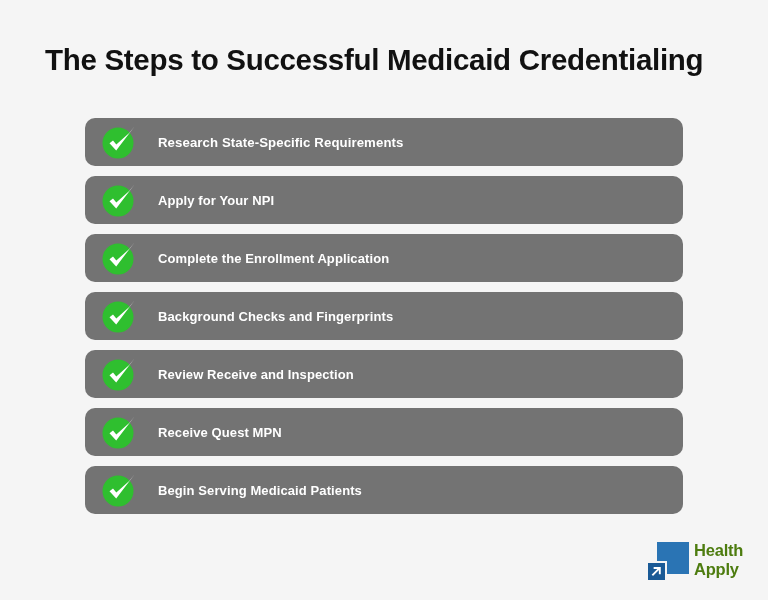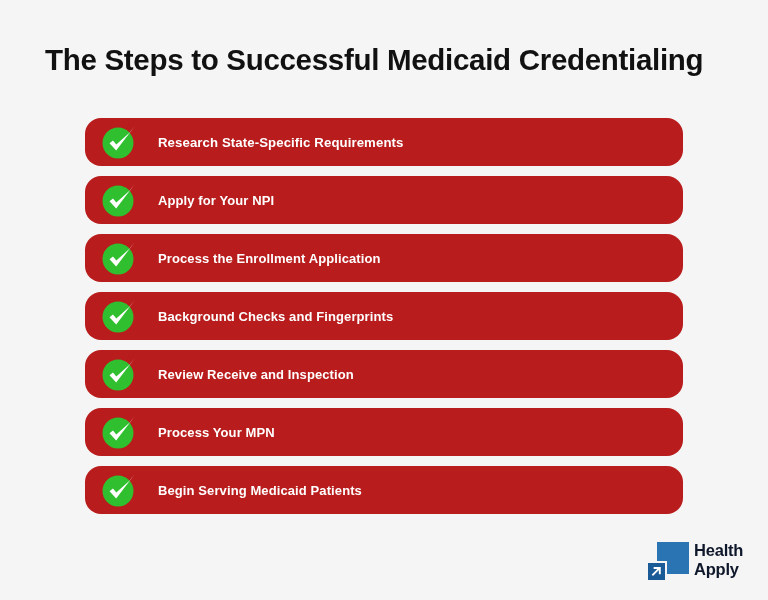--- a/index.html
+++ b/index.html
@@ -40,22 +40,22 @@
     position: absolute;
     left: 85px;
     top: 118px;
     width: 598px;
   }
 
   .step-row {
     position: relative;
     width: 598px;
     height: 48px;
-    background: #b91c1c;
-    border-radius: 16px;
+    background: #737373;
+    border-radius: 10px;
     margin-bottom: 10px;
     display: flex;
     align-items: center;
   }
   .step-row:last-child { margin-bottom: 16px; }
 
   
   .check-badge {
     position: absolute;
     left: 17px;
@@ -123,21 +123,21 @@
     top: 21px;
     width: 17px;
     height: 17px;
   }
   .logo-text {
     position: absolute;
     left: 48px;
     top: 1px;
     font-size: 16.5px;
     font-weight: bold;
-    color: #0f172a;
+    color: #4d7c0f;
     line-height: 1.18;
     letter-spacing: -0.2px;
   }
   .logo-text div { display: block; }
 </style>
 </head>
 <body>
 
 <div id="infographic">
 
@@ -165,21 +165,21 @@
       <span class="step-label">Apply for Your NPI</span>
     </div>
 
     <div class="step-row">
       <span class="check-badge">
         <svg width="34" height="34" viewBox="0 0 34 34" xmlns="http://www.w3.org/2000/svg">
           <circle cx="16" cy="18" r="15.5" fill="#2fbf2f"></circle>
           <path d="M7.5 18.2 L14.2 25.4 L32.5 1.5 L27.2 8.0 L14.3 19.6 L11.0 15.4 Z" fill="#ffffff"></path>
         </svg>
       </span>
-      <span class="step-label">Process the Enrollment Application</span>
+      <span class="step-label">Complete the Enrollment Application</span>
     </div>
 
     <div class="step-row">
       <span class="check-badge">
         <svg width="34" height="34" viewBox="0 0 34 34" xmlns="http://www.w3.org/2000/svg">
           <circle cx="16" cy="18" r="15.5" fill="#2fbf2f"></circle>
           <path d="M7.5 18.2 L14.2 25.4 L32.5 1.5 L27.2 8.0 L14.3 19.6 L11.0 15.4 Z" fill="#ffffff"></path>
         </svg>
       </span>
       <span class="step-label">Background Checks and Fingerprints</span>
@@ -195,21 +195,21 @@
       <span class="step-label">Review Receive and Inspection</span>
     </div>
 
     <div class="step-row">
       <span class="check-badge">
         <svg width="34" height="34" viewBox="0 0 34 34" xmlns="http://www.w3.org/2000/svg">
           <circle cx="16" cy="18" r="15.5" fill="#2fbf2f"></circle>
           <path d="M7.5 18.2 L14.2 25.4 L32.5 1.5 L27.2 8.0 L14.3 19.6 L11.0 15.4 Z" fill="#ffffff"></path>
         </svg>
       </span>
-      <span class="step-label">Process Your MPN</span>
+      <span class="step-label">Receive Quest MPN</span>
     </div>
 
     <div class="step-row">
       <span class="check-badge">
         <svg width="34" height="34" viewBox="0 0 34 34" xmlns="http://www.w3.org/2000/svg">
           <circle cx="16" cy="18" r="15.5" fill="#2fbf2f"></circle>
           <path d="M7.5 18.2 L14.2 25.4 L32.5 1.5 L27.2 8.0 L14.3 19.6 L11.0 15.4 Z" fill="#ffffff"></path>
         </svg>
       </span>
       <span class="step-label">Begin Serving Medicaid Patients</span>

